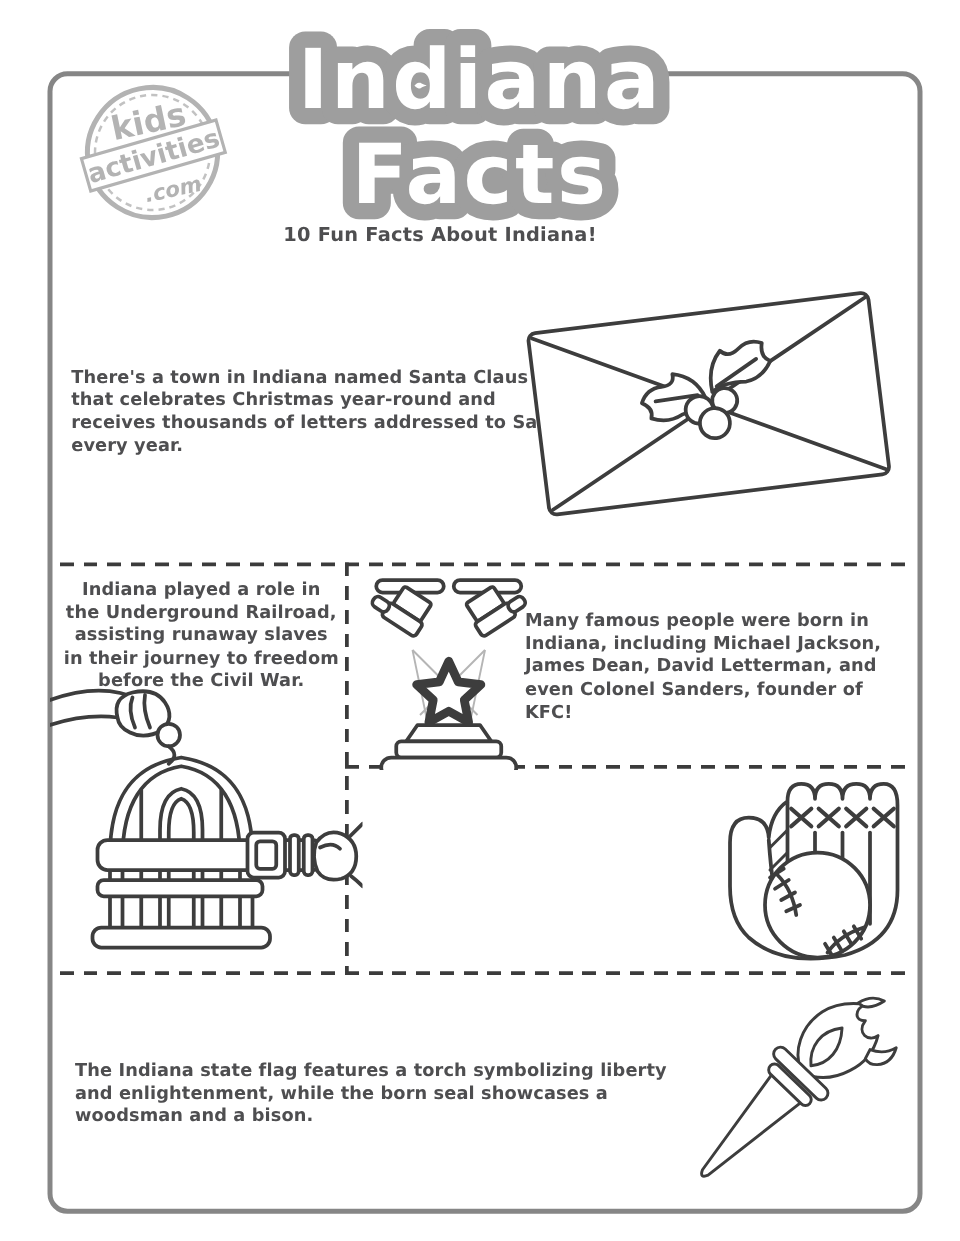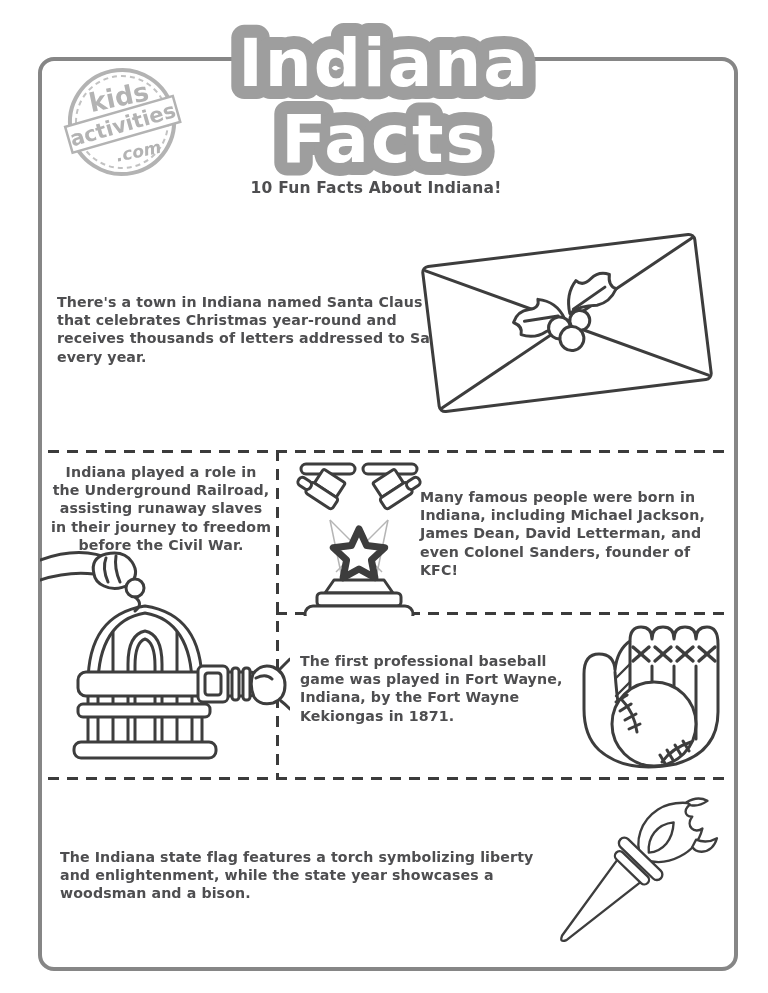--- a/index.html
+++ b/index.html
@@ -23,21 +23,21 @@
   .title-svg{position:absolute;left:124px;top:12px;}
   .title-svg text{
     font-family:"DejaVu Sans","Liberation Sans",sans-serif;font-weight:bold;
     font-size:66px;letter-spacing:2px;
     fill:#ffffff;stroke:var(--bubble);stroke-width:26px;
     stroke-linejoin:round;paint-order:stroke fill;
     text-anchor:middle;
   }
   .subtitle{
     position:absolute;left:0;top:179px;width:704px;text-align:center;
-    font-weight:bold;font-size:15.5px;color:var(--ink);letter-spacing:.2px;padding-left:24px;
+    font-weight:bold;font-size:15.5px;color:var(--ink);letter-spacing:.2px;
   }
   
   .logo-svg{position:absolute;left:44px;top:58px;}
   .logo-svg text{font-family:"DejaVu Sans","Liberation Sans",sans-serif;fill:var(--logo);}
   
   .fact{
     position:absolute;font-weight:bold;font-size:14.2px;line-height:1.28;
     color:var(--ink);letter-spacing:.1px;
   }
   .fact.center{text-align:center;}
@@ -161,21 +161,20 @@
           <rect x="14" y="6" width="14" height="9" rx="4"></rect>
         </g>
       </g>
       <path d="M 50,124 L 100,124 L 109,137 L 41,137 Z"></path>
       <rect x="33" y="137" width="84" height="13" rx="4"></rect>
       <rect x="21" y="150" width="108" height="16" rx="8"></rect>
       <polygon stroke-width="7" points="75,73 82.6,89.5 100.7,91.7 87.4,104 90.9,121.8 75,113 59.1,121.8 62.6,104 49.3,91.7 67.4,89.5"></polygon>
     </g>
   </svg>
 
-  <div class="fact" style="left:300px;top:652px;width:290px;">The first professional baseball game was played in Fort Wayne, Indiana, by the Fort Wayne Kekiongas in 1871.</div>
 
   <svg class="illus" style="left:554px;top:614px;" width="190" height="162" viewBox="0 0 190 162">
     <g class="lineart">
       <path d="M 30,95 L 30,60 Q 30,40 45,40 Q 60,40 61,56 Q 63,36 76,27 Q 76,13 87,13 Q 98,13 98,25 Q 98,13 109,13 Q 120,13 120,25 Q 120,13 131,13 Q 142,13 142,25 Q 142,13 153,13 Q 164,13 164,30 L 164,98 Q 164,138 122,150 Q 72,160 45,136 Q 30,122 30,95 Z"></path>
       <path class="nofill" d="M 61,58 Q 64,100 70,118"></path>
       <line x1="76" y1="28" x2="76" y2="122"></line>
       <line x1="98" y1="52" x2="98" y2="125"></line>
       <line x1="120" y1="52" x2="120" y2="125"></line>
       <line x1="142" y1="52" x2="142" y2="125"></line>
       <g stroke-width="2.4">
@@ -201,21 +200,21 @@
       <line x1="71" y1="106" x2="82" y2="100"></line>
       <line x1="75" y1="115" x2="86" y2="110"></line>
       <path class="nofill" d="M 108,148 Q 118,134 137,128"></path>
       <line x1="106" y1="141" x2="112" y2="151"></line>
       <line x1="113" y1="136" x2="119" y2="146"></line>
       <line x1="121" y1="131" x2="127" y2="141"></line>
       <line x1="129" y1="127" x2="135" y2="137"></line>
     </g>
   </svg>
 
-  <div class="fact" style="left:60px;top:848px;width:480px;">The Indiana state flag features a torch symbolizing liberty and enlightenment, while the state year showcases a woodsman and a bison.</div>
+  <div class="fact" style="left:60px;top:848px;width:480px;">The Indiana state flag features a torch symbolizing liberty and enlightenment, while the born seal showcases a woodsman and a bison.</div>
 
   <svg class="illus" style="left:514px;top:782px;" width="232" height="186" viewBox="0 0 232 186">
     <g class="lineart" transform="translate(112,92) rotate(44) scale(0.78)">
       <path d="M 0,-28 C -22,-38 -34,-62 -28,-88 C -24,-106 -10,-118 -2,-124 C -6,-112 2,-104 10,-112 C 12,-96 28,-98 30,-110 C 38,-96 40,-80 34,-64 C 28,-46 16,-34 0,-28 Z"></path>
       <path d="M -8,-120 Q -4,-136 10,-140 Q 7,-126 -2,-121 Z"></path>
       <path d="M 34,-94 Q 48,-100 52,-114 Q 60,-99 50,-88 Q 44,-82 37,-84 Z"></path>
       <path d="M 2,-40 C -13,-53 -16,-73 -2,-90 C 13,-73 14,-54 2,-40 Z"></path>
       <path d="M -21,-8 L -4,114 Q 0,123 4,114 L 21,-8 Z"></path>
       <rect x="-36" y="-34" width="72" height="14" rx="7"></rect>
       <rect x="-28" y="-17" width="56" height="12" rx="6"></rect>

